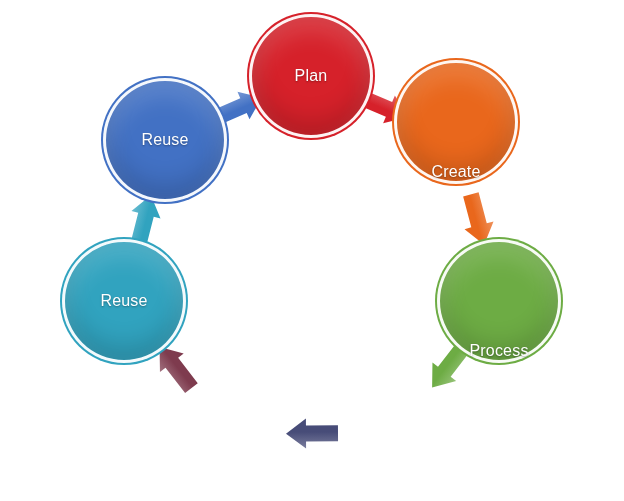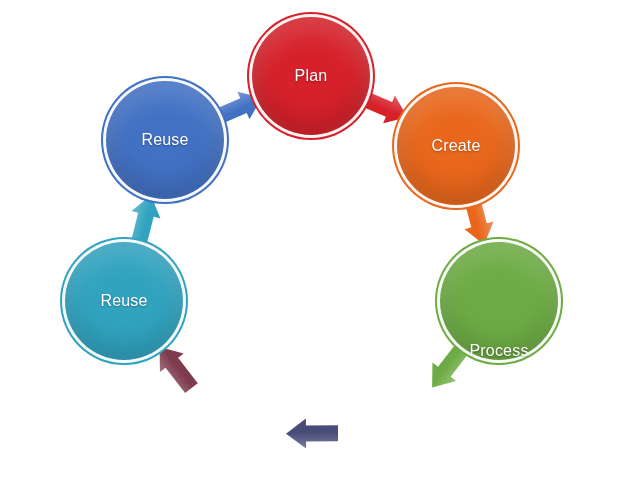--- a/index.html
+++ b/index.html
@@ -42,21 +42,21 @@
     color: #ffffff;
     font-weight: 400;
     font-size: 16px;
     letter-spacing: 0.2px;
     text-shadow: 0 1px 2px rgba(0, 0, 0, 0.35);
     white-space: nowrap;
     user-select: none;
   }
   
   .p0 { left: 249px; top: 14px;  }  
-  .p1 { left: 394px; top: 84px;  }  
+  .p1 { left: 394px; top: 60px; align-items: flex-end;  }  
   .p2 { left: 437px; top: 239px; align-items: flex-end; }  
   .p3 { left: 335px; top: 371px; }  
   .p4 { left: 165px; top: 372px; }  
   .p5 { left: 62px;  top: 239px; }  
   .p6 { left: 103px; top: 78px;  }  
 </style>
 </head>
 <body>
 
 <div class="canvas">

